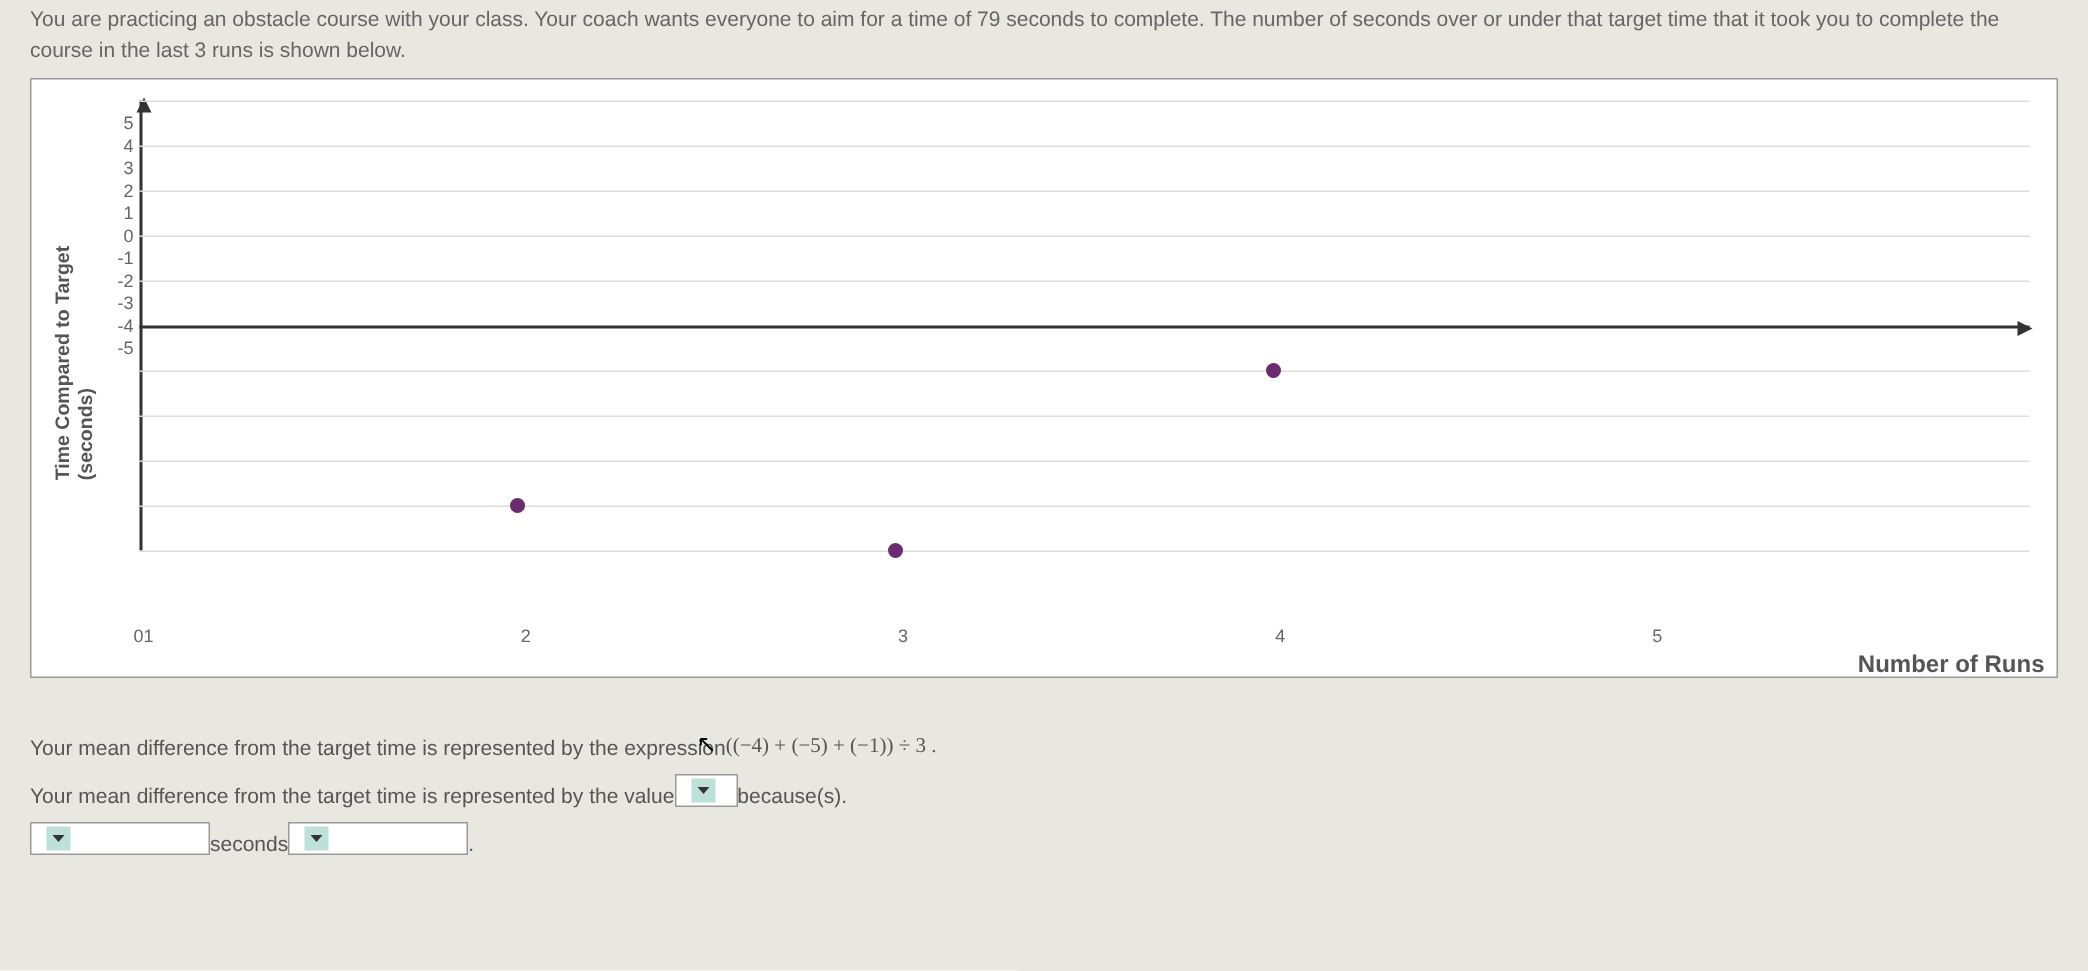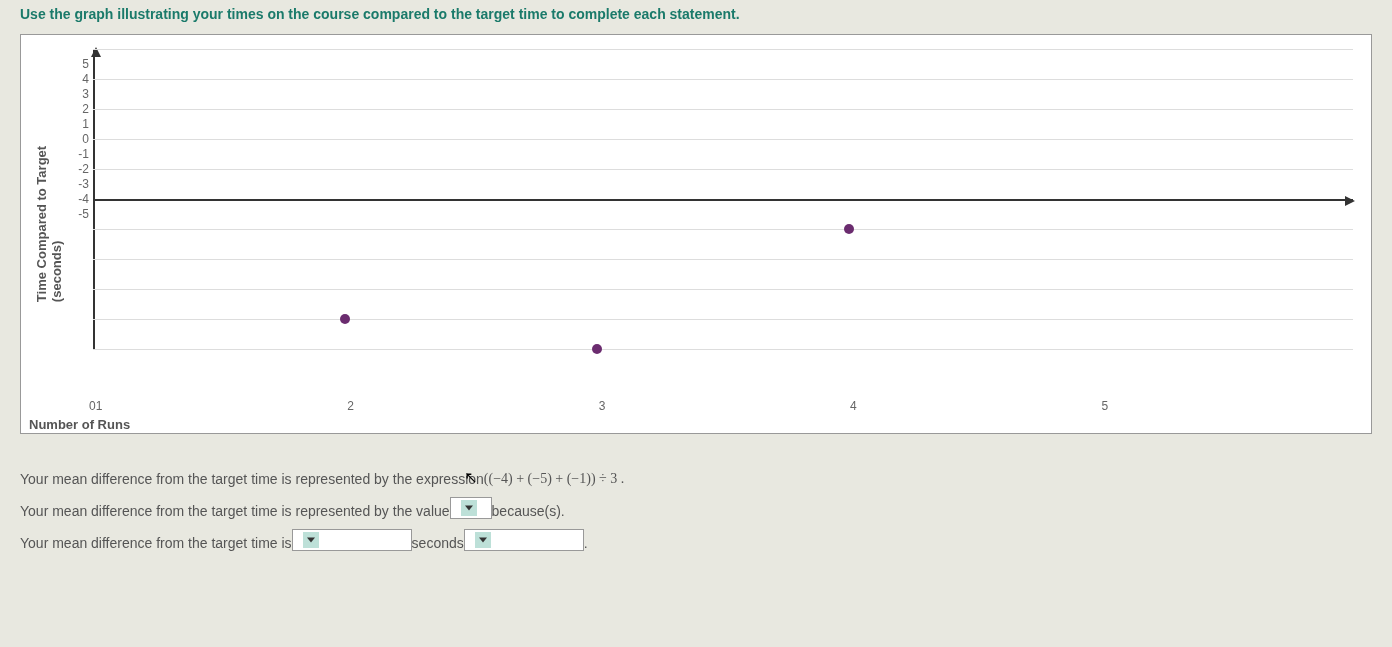--- a/index.html
+++ b/index.html
@@ -16,35 +16,35 @@
     .plot { position: relative; flex: 1; margin-right: 10px; }
     .gridline { position: absolute; left: 0; right: 0; border-top: 1px solid #ddd; }
     .axis-x { position: absolute; left: 0; right: 0; border-top: 2px solid #333; }
     .axis-y { position: absolute; top: 0; bottom: 0; left: 0; border-left: 2px solid #333; }
     .arrow-up { position: absolute; left: -4px; top: -2px; width: 0; height: 0; border-left: 5px solid transparent; border-right: 5px solid transparent; border-bottom: 10px solid #333; }
     .arrow-right { position: absolute; right: -2px; top: -5px; width: 0; height: 0; border-top: 5px solid transparent; border-bottom: 5px solid transparent; border-left: 10px solid #333; }
     .point { position: absolute; width: 10px; height: 10px; border-radius: 50%; background: #6b2c6f; transform: translate(-50%, -50%); }
     .xticks { display: flex; margin-left: 64px; margin-right: 10px; font-size: 12px; color: #666; }
     .xt { flex: 1; text-align: left; }
     .xt:first-child { flex: 0; }
-    .xlabel { text-align: left; font-size: 13px; font-weight: bold; color: #555; margin-top: 4px; }
+    .xlabel { text-align: right; font-size: 16px; font-weight: bold; color: #555; margin-top: 4px; }
     .statements { margin-top: 16px; font-size: 14px; color: #555; }
     .st-line { margin: 10px 0; display: flex; align-items: flex-end; flex-wrap: wrap; gap: 0; }
     .expr { font-family: Liberation Serif, serif; }
     .sel { display: inline-flex; align-items: center; border: 1px solid #999; background: #fff; height: 22px; padding: 0 2px 0 6px; min-width: 42px; }
     .sel-wide { min-width: 120px; }
     .sel-btn { width: 16px; height: 16px; background: #bde0d8; display: inline-flex; align-items: center; justify-content: center; margin-left: 4px; }
     .sel-btn svg { width: 8px; height: 6px; fill: #333; }
     .cursor { position: absolute; font-size: 16px; color: #000; }
   </style>
 </head>
 <body>
 
 <div class="page">
-  <p class="instr">Use the graph illustrating your times on the course compared to the target time to complete each statement.</p>
+  <p class="intro">You are practicing an obstacle course with your class. Your coach wants everyone to aim for a time of 79 seconds to complete. The number of seconds over or under that target time that it took you to complete the course in the last 3 runs is shown below.</p>
 
   <div class="chart-box">
     <div class="chart-inner">
       <div class="ylabel-wrap">
         <div class="ylabel">
           <span>Time Compared to Target</span><br><span>(seconds)</span>
         </div>
       </div>
       <div class="yticks">
         <div class="yt" style="margin-top:0">5</div>
@@ -104,21 +104,20 @@
         <span></span>
         <span class="sel-btn">
             <svg viewBox="0 0 10 6">
               <path d="M0 0h10L5 6z"></path>
             </svg>
           </span>
       </span>
       <span>because(s).</span>
     </div>
     <div class="st-line">
-      <span>Your mean difference from the target time is</span>
       <span class="sel sel-wide">
         <span></span>
         <span class="sel-btn">
             <svg viewBox="0 0 10 6">
               <path d="M0 0h10L5 6z"></path>
             </svg>
           </span>
       </span>
       <span>seconds</span>
       <span class="sel sel-wide">

